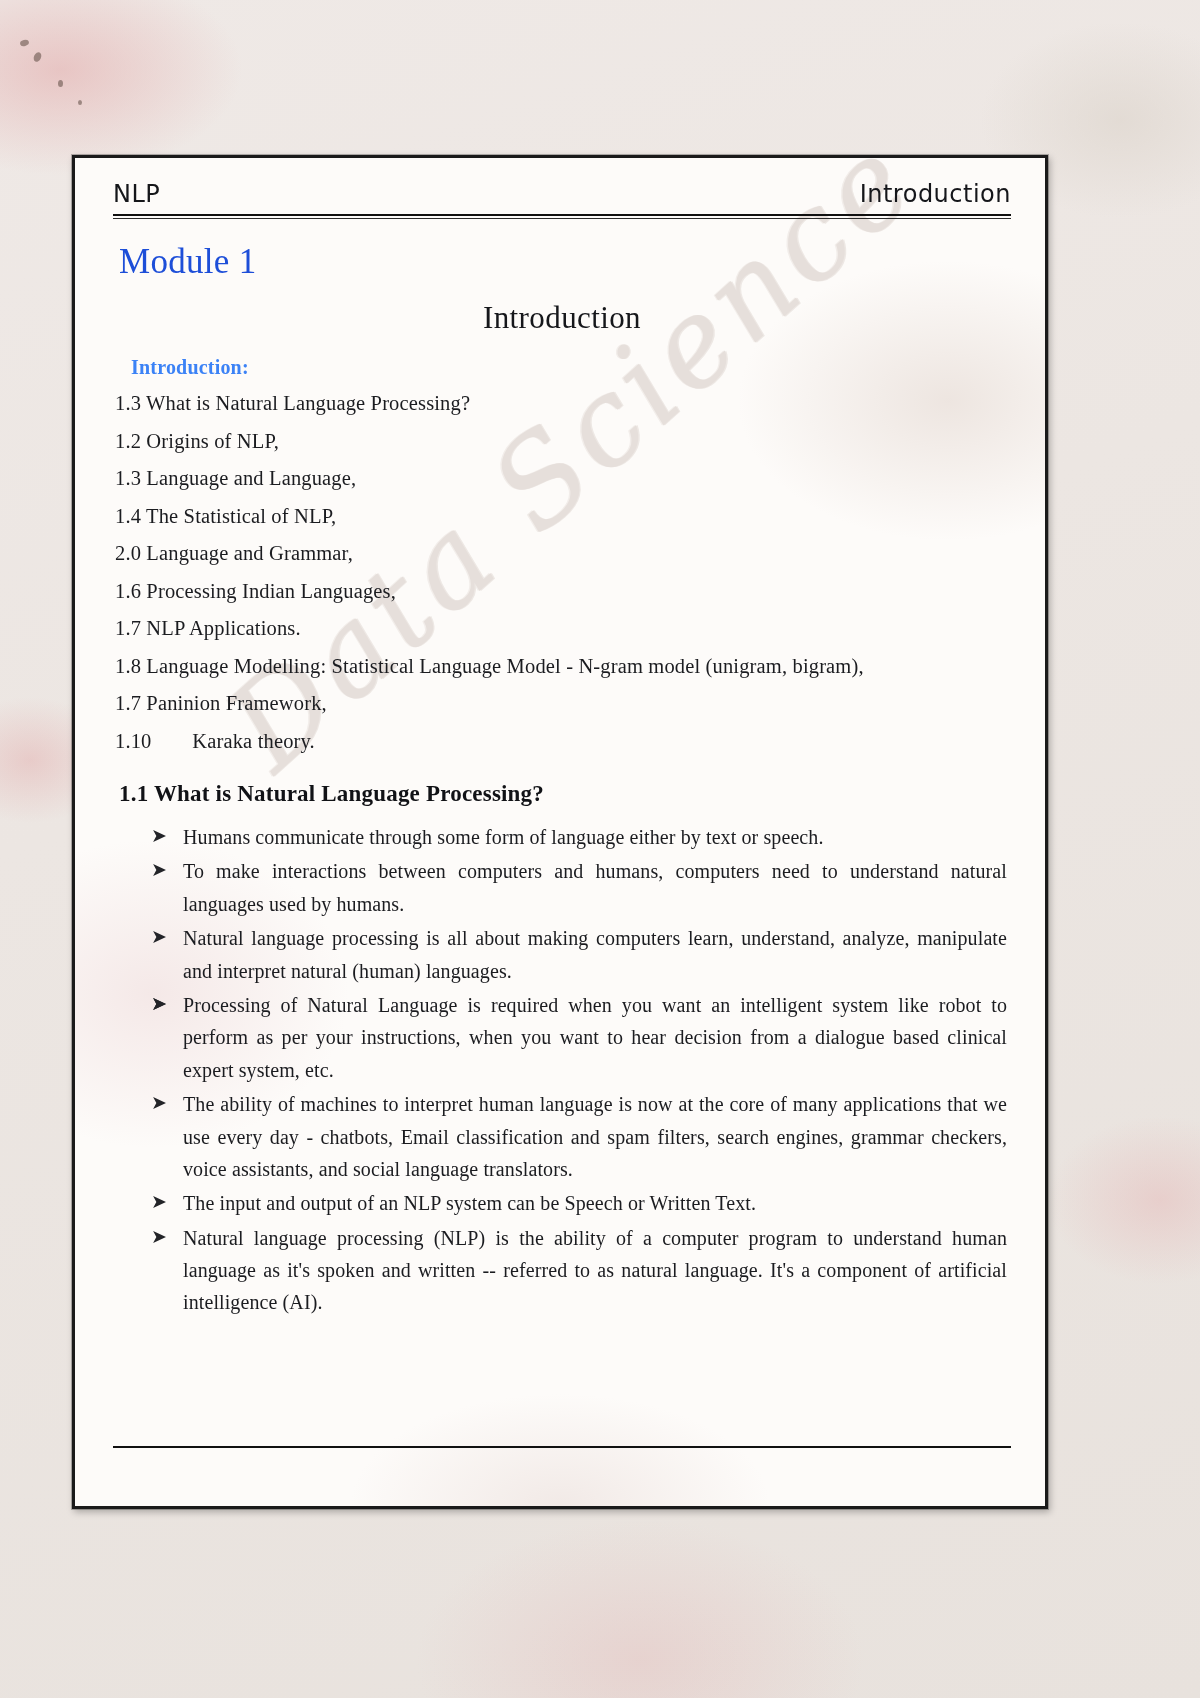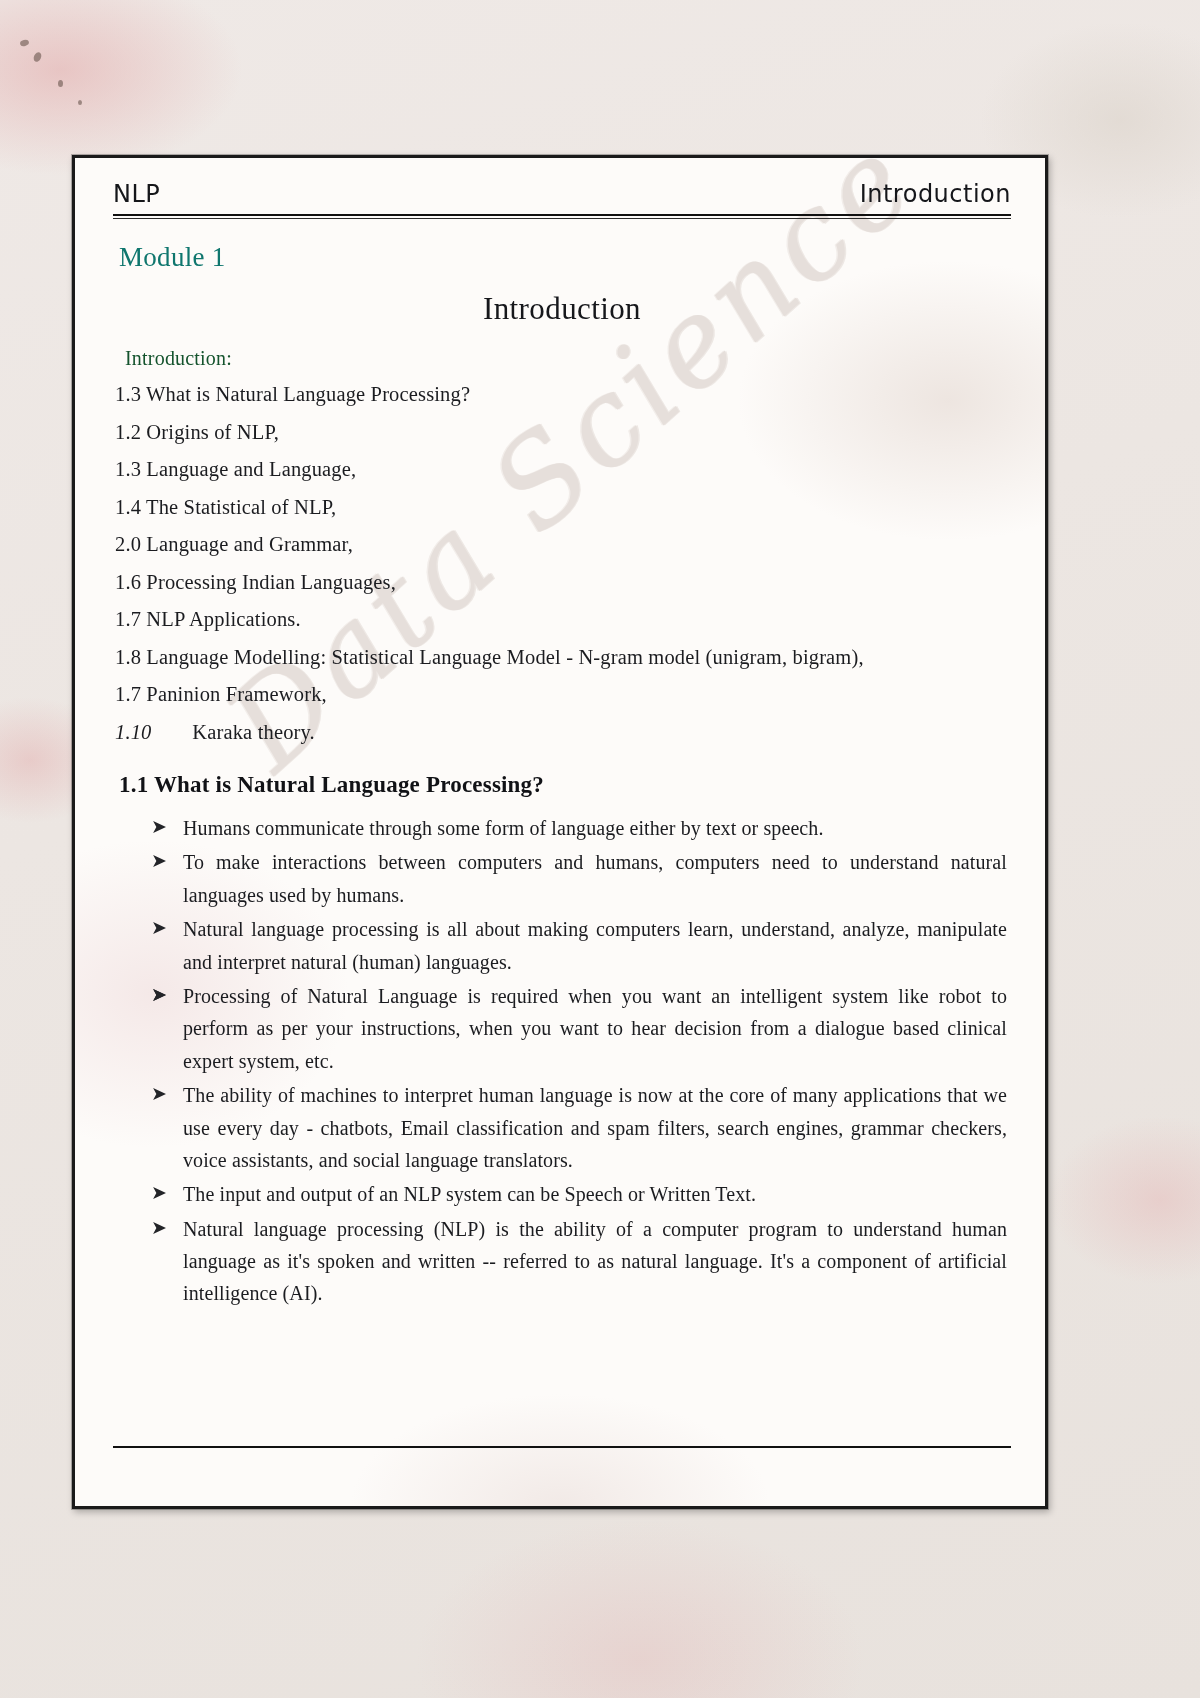--- a/index.html
+++ b/index.html
@@ -101,55 +101,54 @@
   }
   .hdr-rule::after {
     content: "";
     display: block;
     border-top: 1px solid #2a2a2a;
     margin-top: 2px;
   }
 
   
   .module {
-    font-size: 27px;
+    font-size: 35px;
     margin: 26px 0 0 6px;
-    color: #0f766e;
+    color: #1d4ed8;
     letter-spacing: .3px;
   }
   .doc-title {
     text-align: center;
     font-size: 31px;
     margin: 18px 0 20px 0;
     color: #16171b;
     letter-spacing: .4px;
   }
   .sec-label {
-    font-weight: normal;
+    font-weight: bold;
     font-size: 20px;
-    margin: 0 0 14px 12px;
-    color: #14532d;
+    margin: 0 0 14px 18px;
+    color: #3b82f6;
     letter-spacing: .2px;
   }
   .toc {
     margin: 0 0 0 2px;
   }
   .toc-item {
     font-size: 20.5px;
     line-height: 1.0;
     margin-bottom: 17px;
     color: #1b1c20;
     letter-spacing: .15px;
   }
   .toc-item .num {
     display: inline-block;
   }
   .toc-item.wide .num {
     min-width: 72px;
-    font-style: italic;
   }
   .heading-11 {
     font-weight: bold;
     font-size: 23px;
     margin: 30px 0 14px 6px;
     color: #111216;
     letter-spacing: .2px;
   }
 
   ul.bullets {

